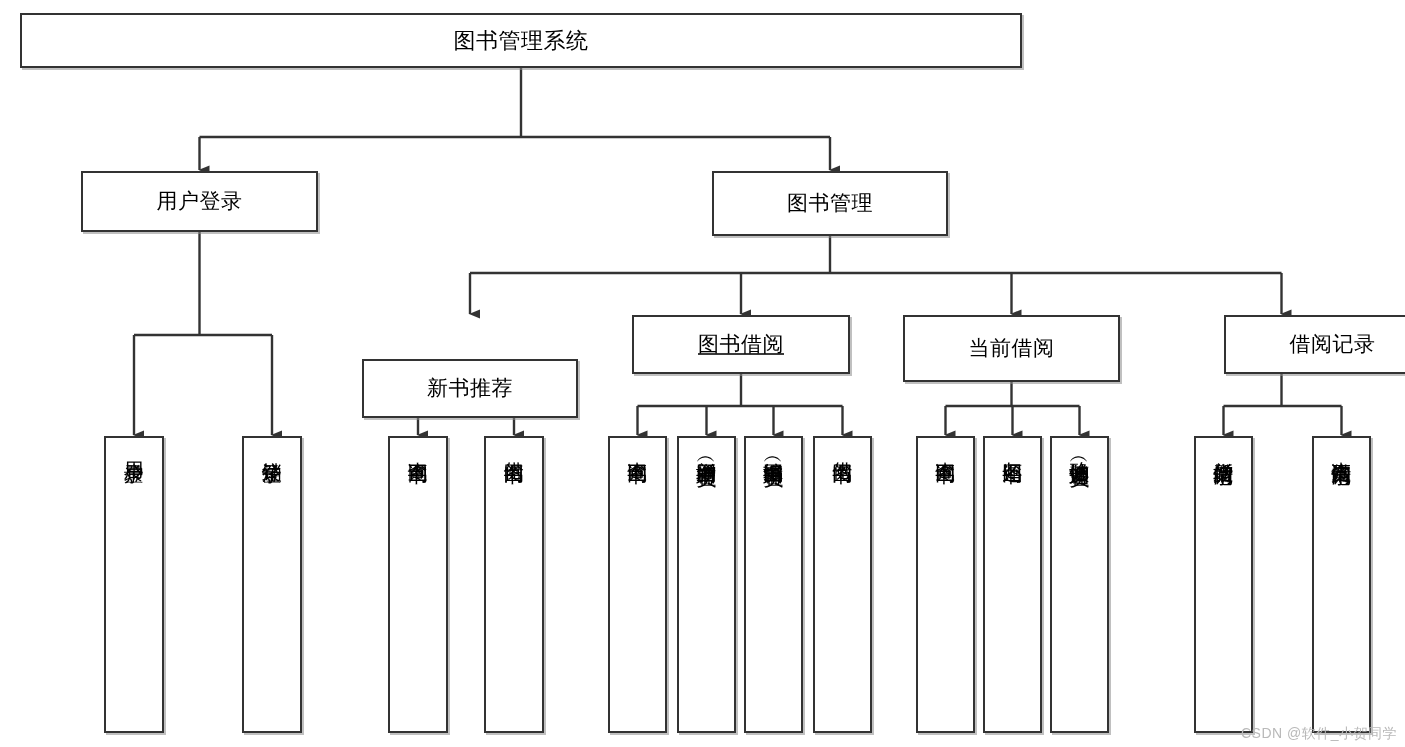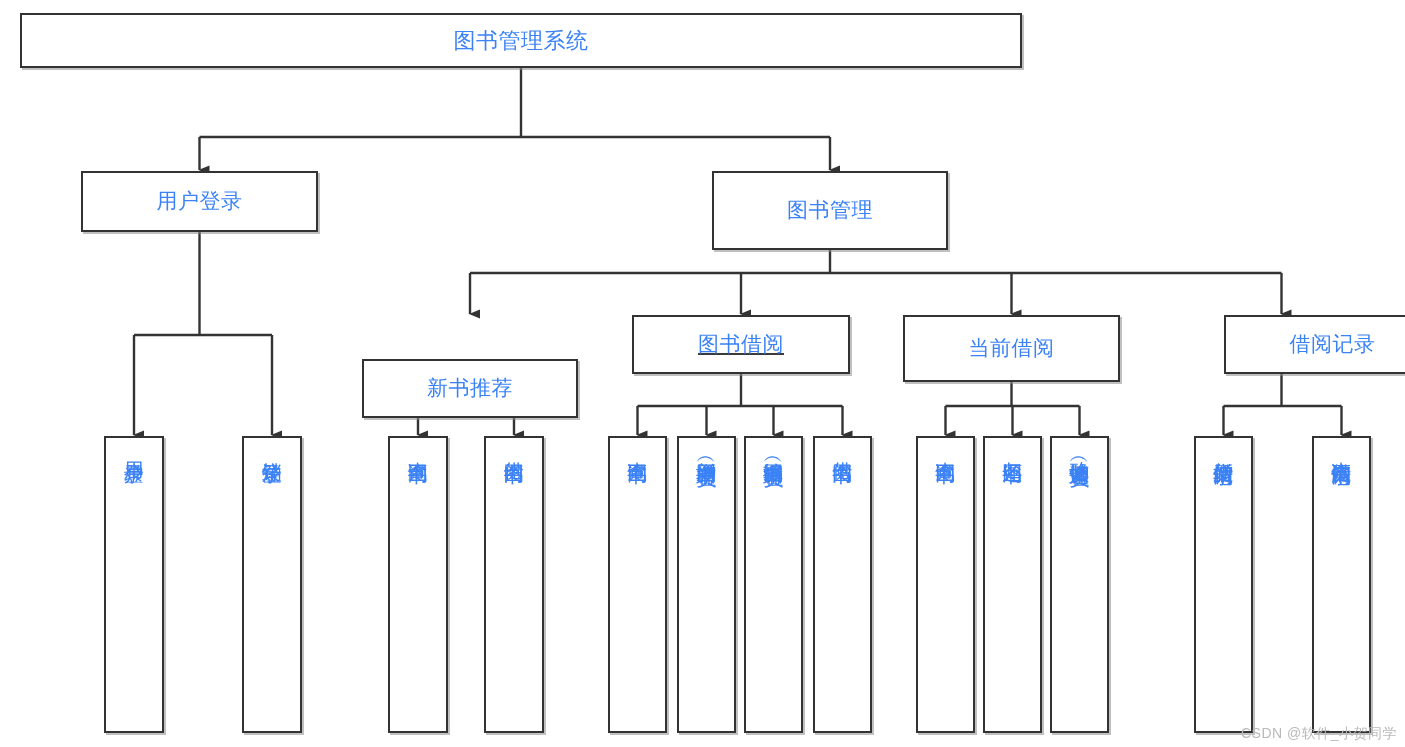--- a/index.html
+++ b/index.html
@@ -36,21 +36,21 @@
     align-items: center;
     justify-content: center;
     color: #3b3b3b;
     z-index: 2;
   }
   .node .lbl {
     display: block;
     text-align: center;
     line-height: 1.16;
     letter-spacing: 0.5px;
-    color: #3b82f6;
+    color: #000000;
     white-space: nowrap;
   }
   
   .node.h .lbl {
     font-size: 21px;
   }
   .node.root .lbl {
     font-size: 22px;
   }
   
@@ -126,21 +126,21 @@
       </g>
   </svg>
 
   <div id="nodes">
       <div class="node h root" style="left: 20px; top: 13px; width: 1002px; height: 55px;">
         <span class="lbl">图书管理系统</span>
       </div>
       <div class="node h" style="left: 81px; top: 171px; width: 237px; height: 61px;">
         <span class="lbl">用户登录</span>
       </div>
-      <div class="node h" style="left: 712px; top: 171px; width: 236px; height: 79px;">
+      <div class="node h" style="left: 712px; top: 171px; width: 236px; height: 65px;">
         <span class="lbl">图书管理</span>
       </div>
       <div class="node h" style="left: 362px; top: 315px; width: 216px; height: 59px; margin-top: 44px;">
         <span class="lbl">新书推荐</span>
       </div>
       <div class="node h" style="left: 632px; top: 315px; width: 218px; height: 59px; text-decoration: underline;">
         <span class="lbl">图书借阅</span>
       </div>
       <div class="node h" style="left: 903px; top: 315px; width: 217px; height: 67px;">
         <span class="lbl">当前借阅</span>

